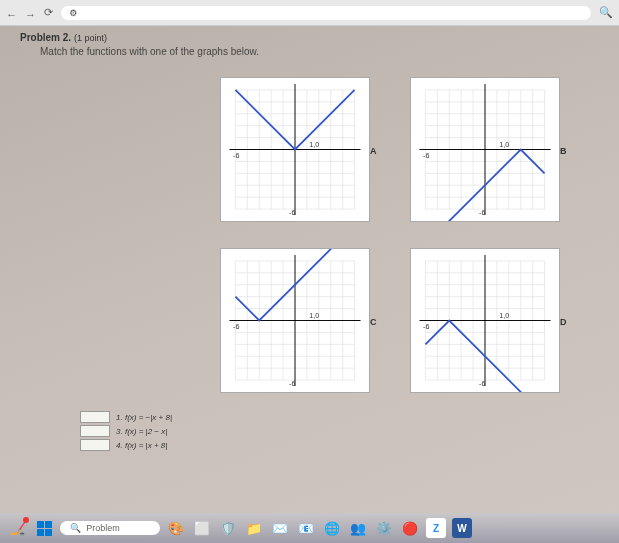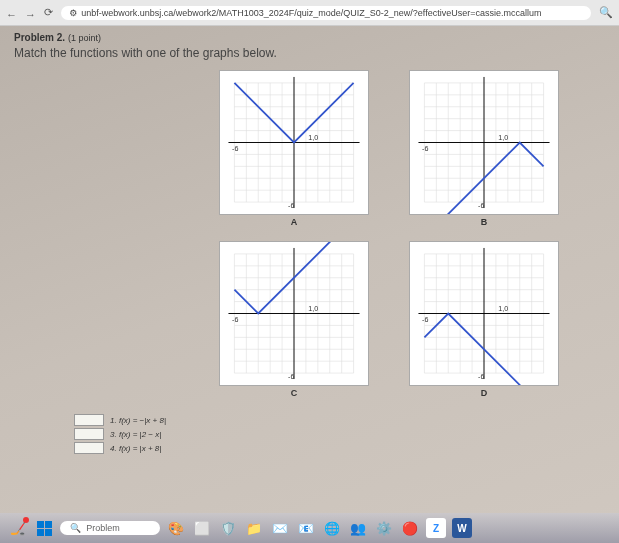--- a/index.html
+++ b/index.html
@@ -26,34 +26,34 @@
   border-radius: 10px;
   padding: 2px 8px;
   font-size: 9px;
   color: #444;
   display: flex;
   align-items: center;
   gap: 4px;
 }
 .url-icon { font-size: 9px; }
 .content {
-  padding: 6px 14px;
+  padding: 6px 20px;
 }
 .problem-title { font-size: 10px; font-weight: bold; color: #333; }
 .problem-title .pts { font-weight: normal; font-size: 9px; }
-.instruction { font-size: 12px; color: #444; margin-top: 3px; }
+.instruction { font-size: 10px; color: #444; margin-top: 3px; margin-left: 20px; }
 .graphs {
   margin-top: 10px;
   margin-left: 200px;
   display: grid;
   grid-template-columns: 160px 160px;
   grid-template-rows: 165px 165px;
   gap: 6px 30px;
 }
-.graph-cell { display: flex; flex-direction: column; align-items: center; }
+.graph-cell { display: flex; flex-direction: row; align-items: center; }
 .graph-cell svg { background: #fff; border: 1px solid #aaa; }
 .graph-label { font-size: 9px; font-weight: bold; color: #333; margin-top: 2px; }
 .questions { margin-top: 8px; margin-left: 60px; }
 .q-row { display: flex; align-items: center; gap: 6px; margin-bottom: 2px; }
 .q-input {
   width: 30px; height: 12px;
   border: 1px solid #999;
   background: #f5f5f0;
   font-size: 8px;
 }
@@ -108,21 +108,20 @@
 </style>
 </head>
 <body>
 
 <div class="browser-bar">
   <span class="nav-btn">←</span>
   <span class="nav-btn">→</span>
   <span class="nav-btn">⟳</span>
   <div class="url-bar">
     <span class="url-icon">⚙</span>
-    <span>unbf-webwork.unbsj.ca/webwork2/MATH1003_2024F/quiz_mode/QUIZ_S0-2_new/?effectiveUser=cassie.mccallum</span>
   </div>
   <span class="nav-btn">🔍</span>
 </div>
 
 <div class="content">
   <div class="problem-title">
     <span>Problem 2.</span>
     <span class="pts">(1 point)</span>
   </div>
   <div class="instruction">Match the functions with one of the graphs below.</div>

